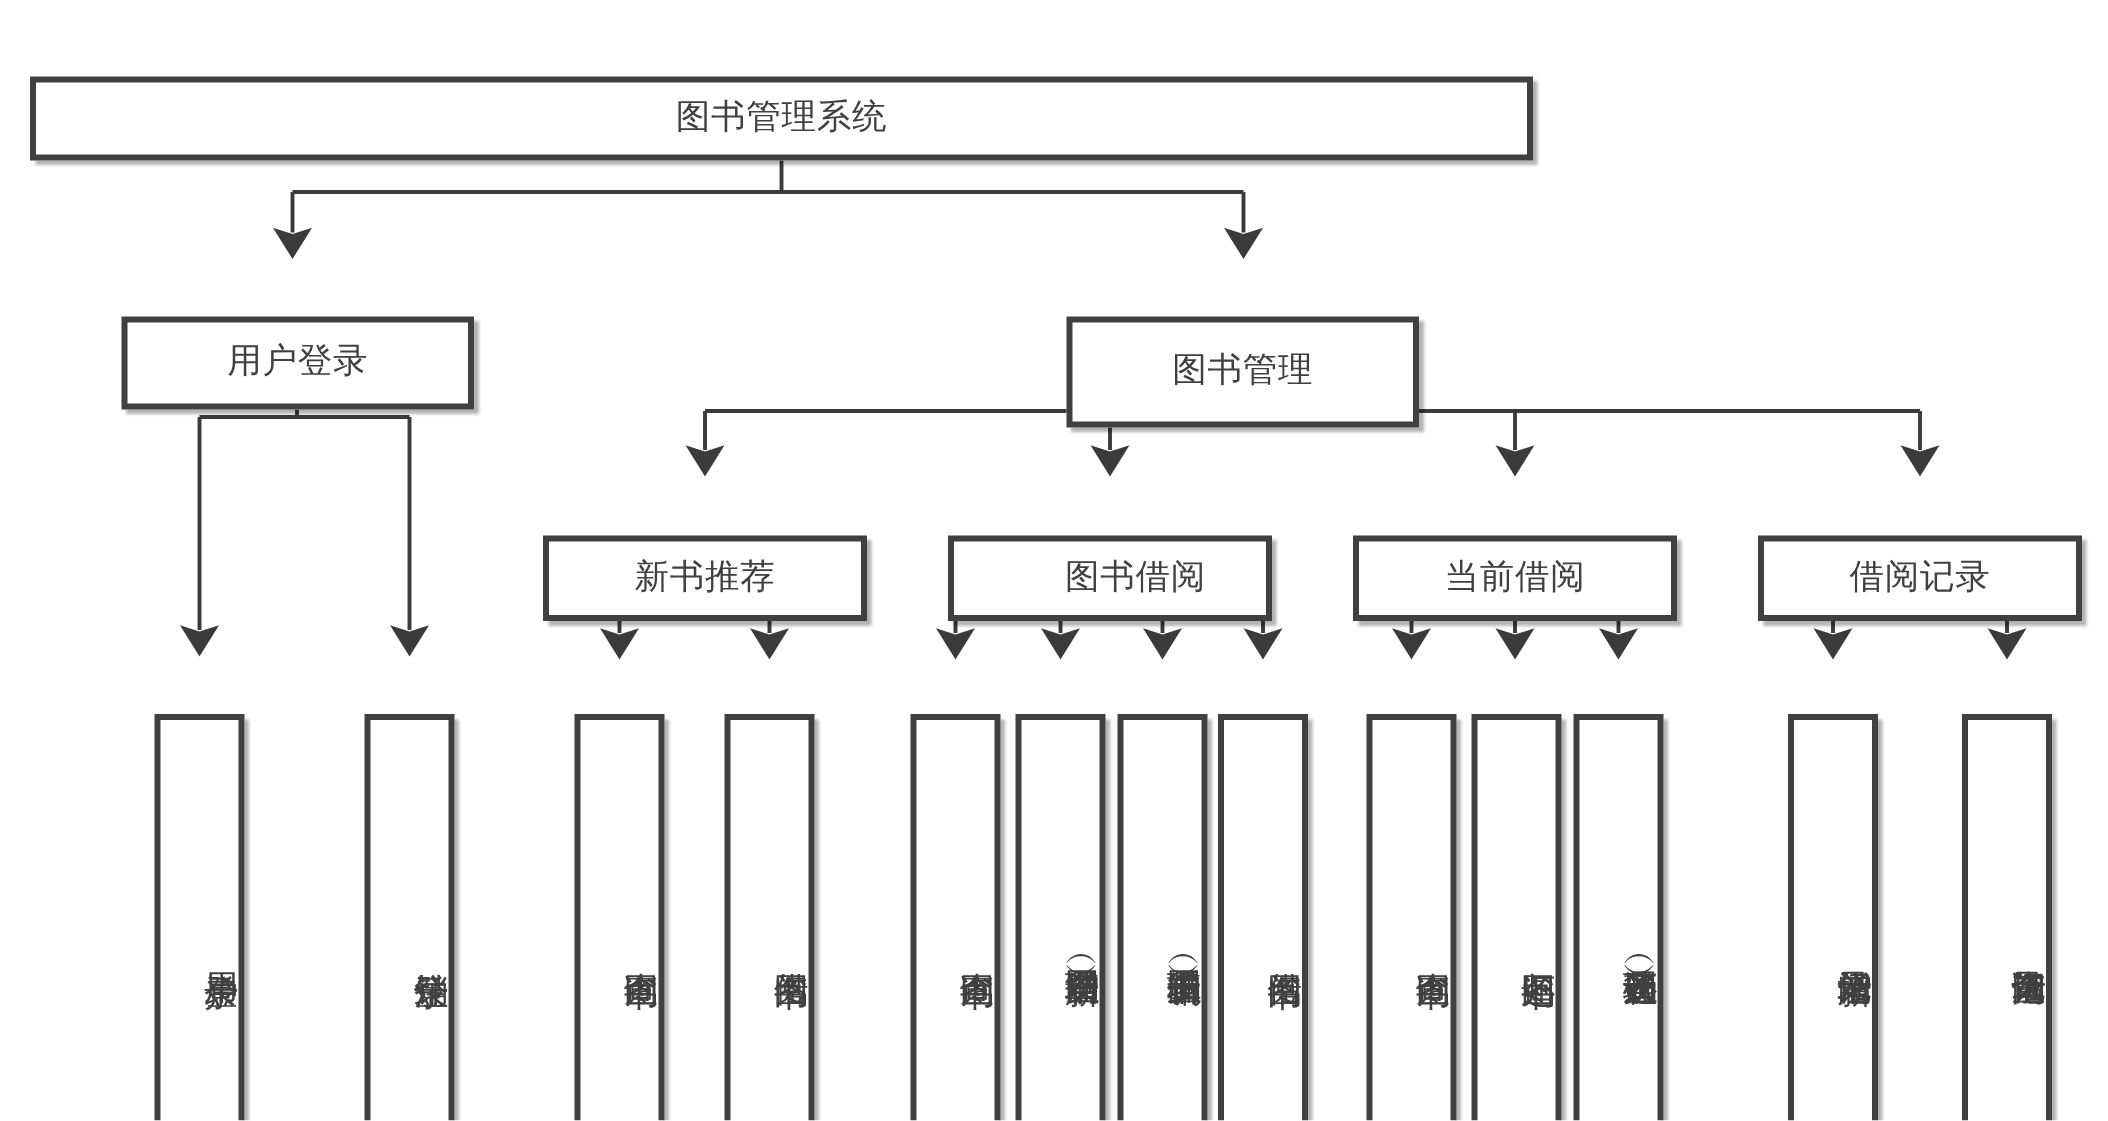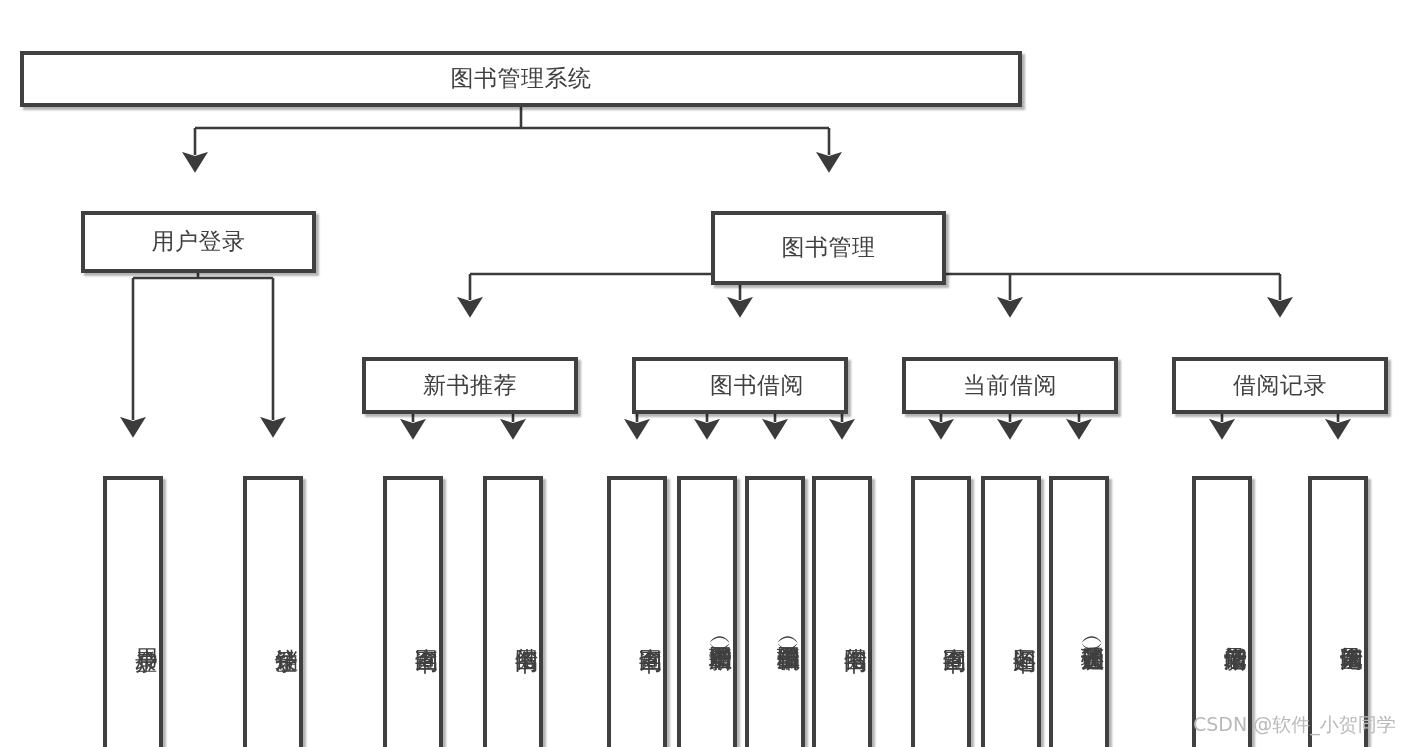--- a/index.html
+++ b/index.html
@@ -155,15 +155,14 @@
   <div class="node node-v" style="left:911px; top:436px; width:60px; height:297px;">查询图书</div>
 
   <div class="node node-v" style="left:981px; top:436px; width:60px; height:297px;">归还图书</div>
 
   <div class="node node-v tight" style="left:1049px; top:436px; width:60px; height:297px;">确认归还（管理员）</div>
 
   <div class="node node-v tight" style="left:1192px; top:436px; width:60px; height:297px;">新增借阅记录</div>
 
   <div class="node node-v tight" style="left:1308px; top:436px; width:60px; height:297px;">查询借阅记录</div>
 
-  <div class="watermark">CSDN @软件_小贺同学</div>
 
 </div>
 
 </body></html>

